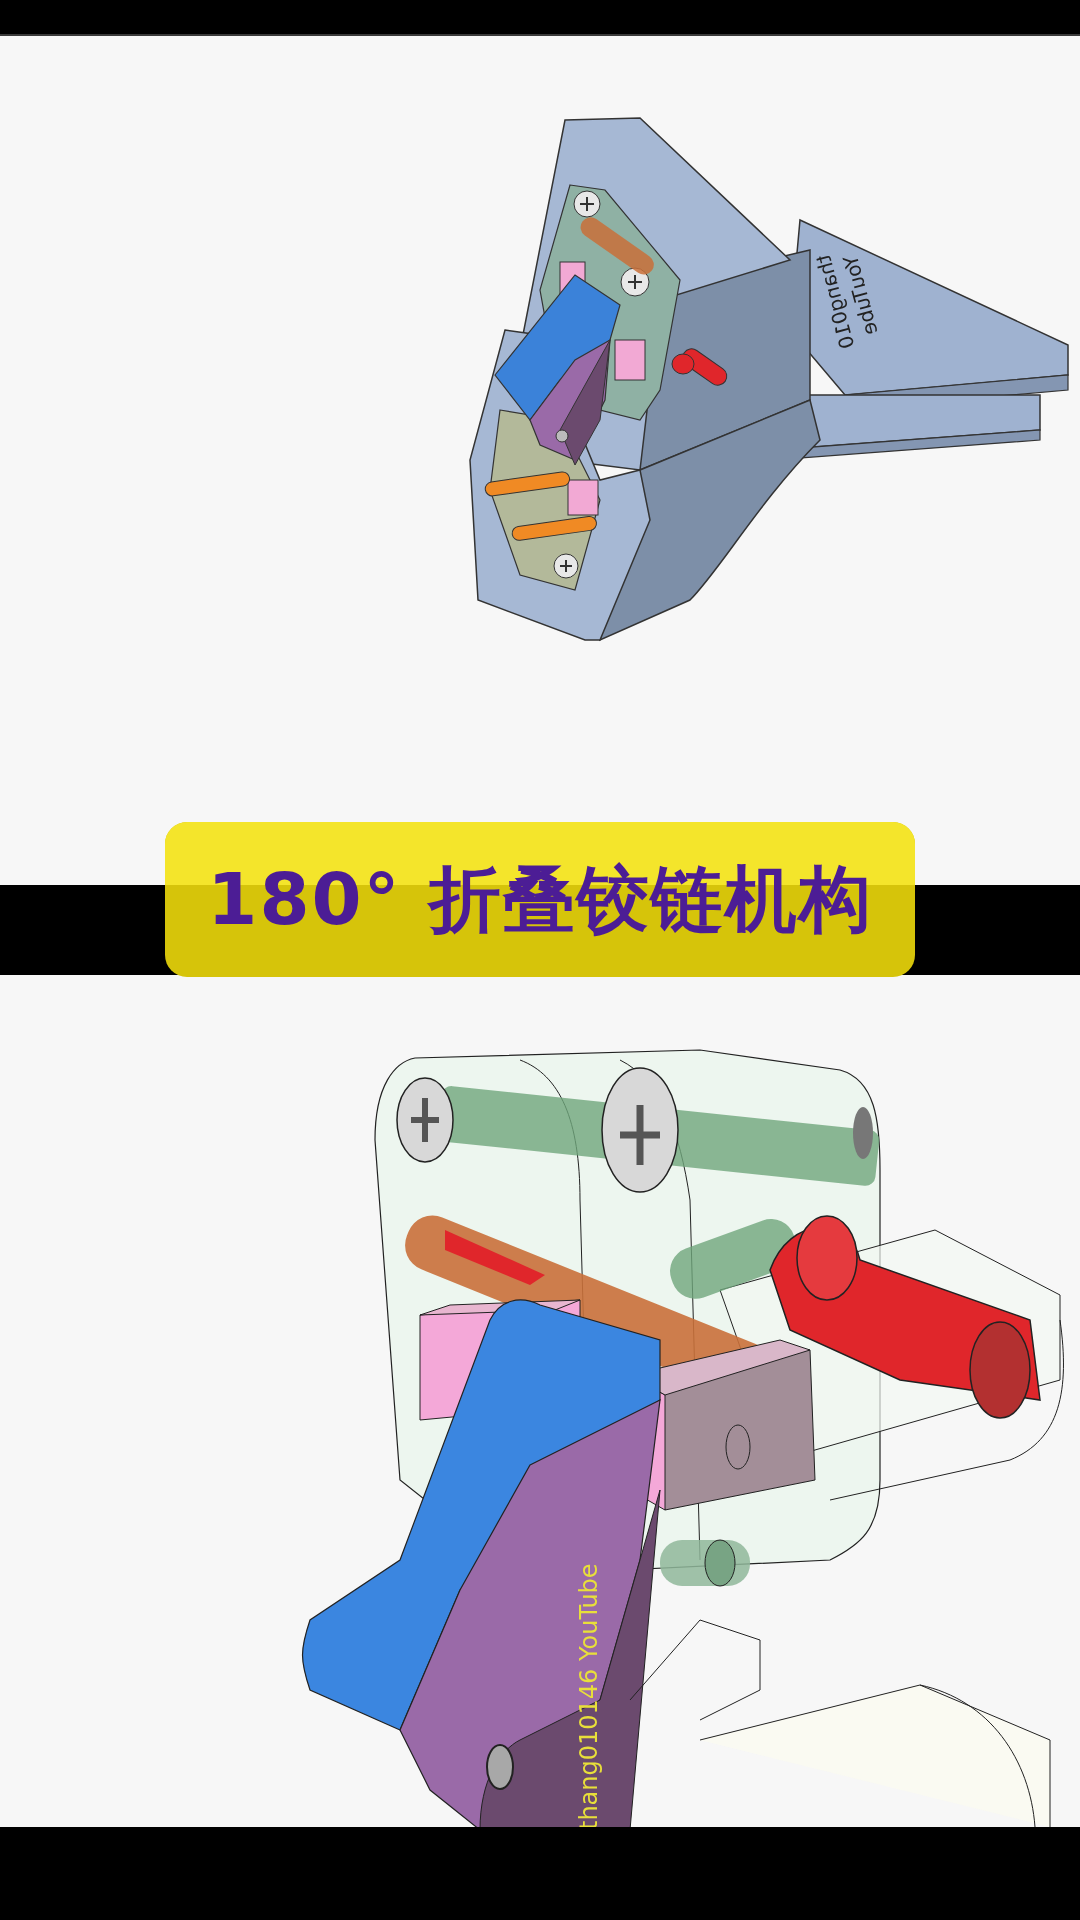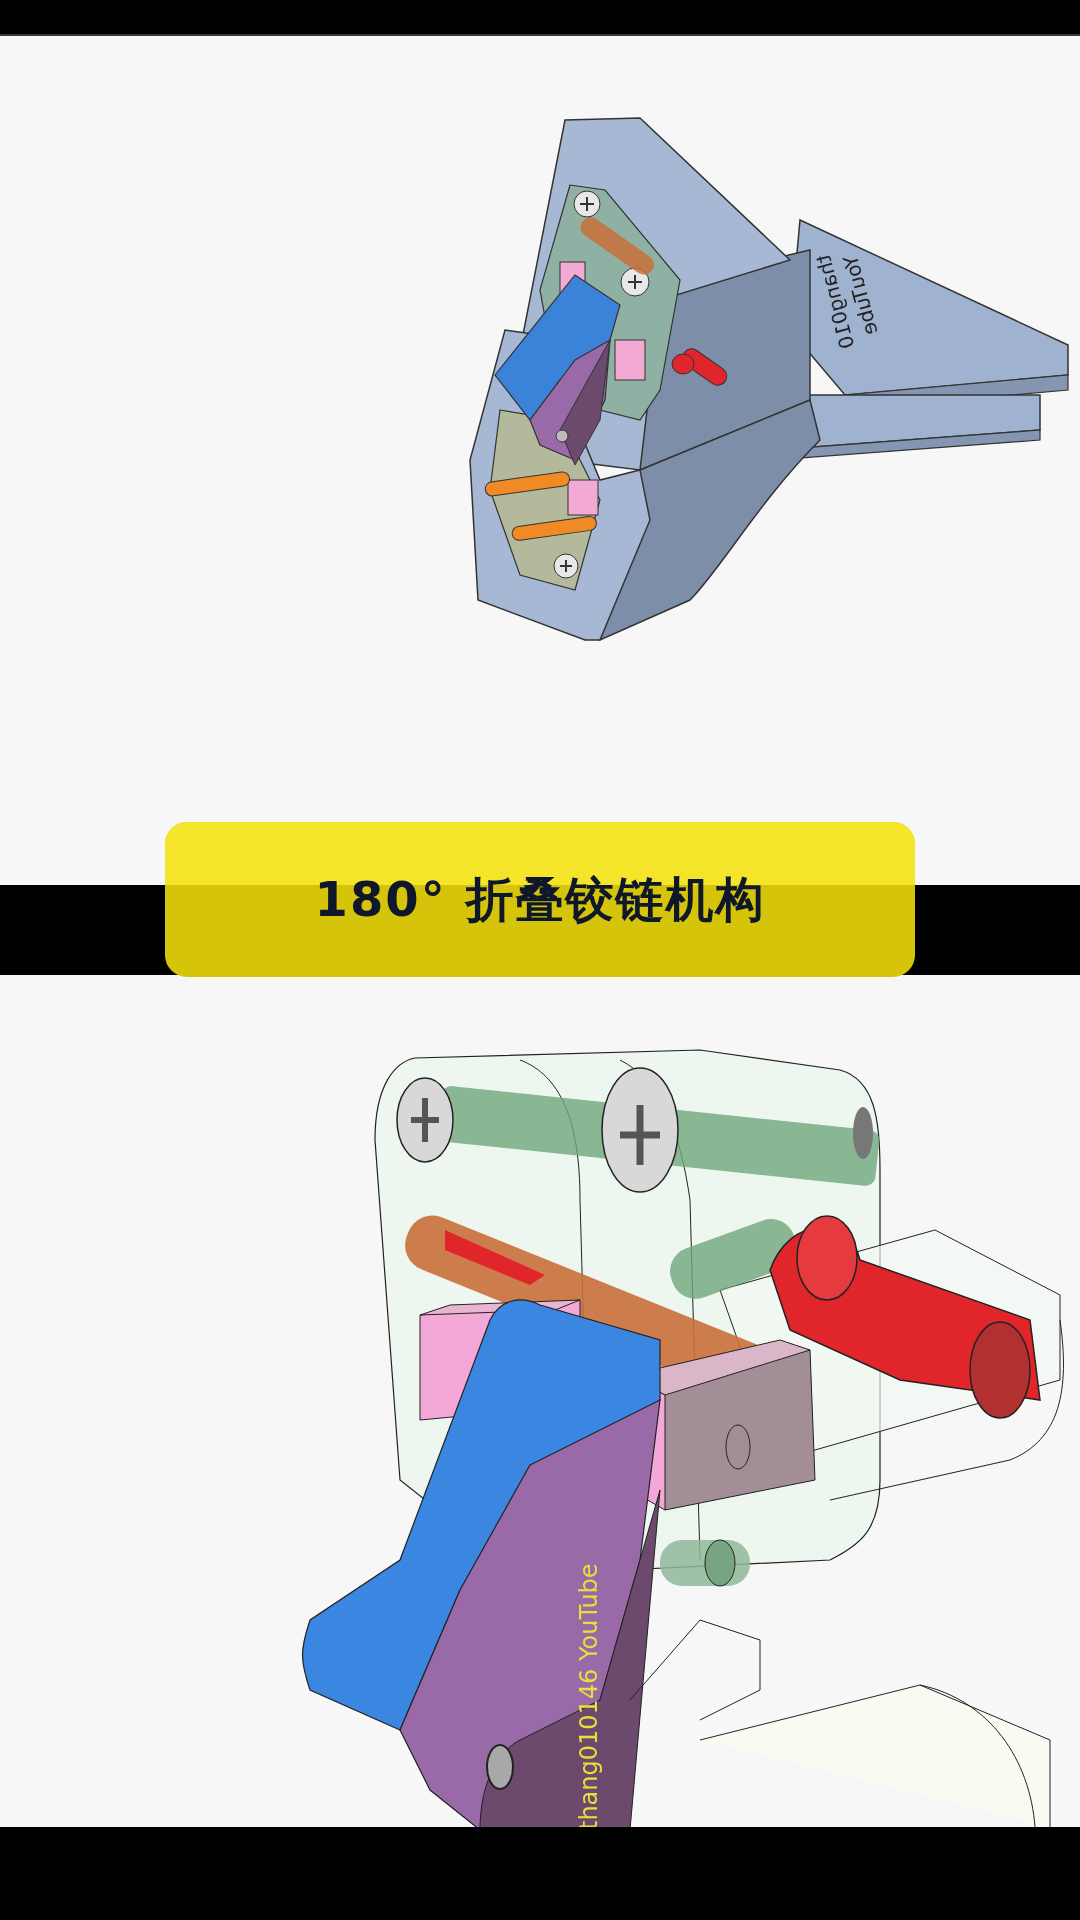--- a/index.html
+++ b/index.html
@@ -7,21 +7,21 @@
   .bar-top { position:absolute; left:0; top:0; width:1080px; height:34px; background:#000; }
   .bar-top-edge { position:absolute; left:0; top:34px; width:1080px; height:2px; background:#3a3a3a; }
   .bar-bottom { position:absolute; left:0; top:1827px; width:1080px; height:93px; background:#000; }
   .mid-band { position:absolute; left:0; top:885px; width:1080px; height:90px; background:#000; }
   .scene { position:absolute; }
   .scene svg { display:block; }
   #scene-top { left:0; top:36px; width:1080px; height:800px; }
   #scene-bottom { left:0; top:977px; width:1080px; height:850px; }
   .banner { position:absolute; left:165px; top:822px; width:750px; height:155px; border-radius:22px; overflow:hidden; background:#d6c40a; display:flex; align-items:center; justify-content:center; }
   .banner::before { content:""; position:absolute; left:0; top:0; width:100%; height:63px; background:#f4e52b; }
-  .banner-text { position:relative; z-index:1; color:#0f172a; font-family:"DejaVu Sans", sans-serif; font-weight:bold; font-size:48px; letter-spacing:2px; white-space:nowrap; }
+  .banner-text { position:relative; z-index:1; color:#4c1d95; font-family:"DejaVu Sans", sans-serif; font-weight:bold; font-size:72px; letter-spacing:2px; white-space:nowrap; }
   .wm { font-family:"DejaVu Sans", sans-serif; }
 </style>
 </head>
 <body>
 
 <div class="bar-top"></div>
 <div class="bar-top-edge"></div>
 
 <div id="scene-top" class="scene">
   <svg width="1080" height="800" viewBox="0 36 1080 800" xmlns="http://www.w3.org/2000/svg">

